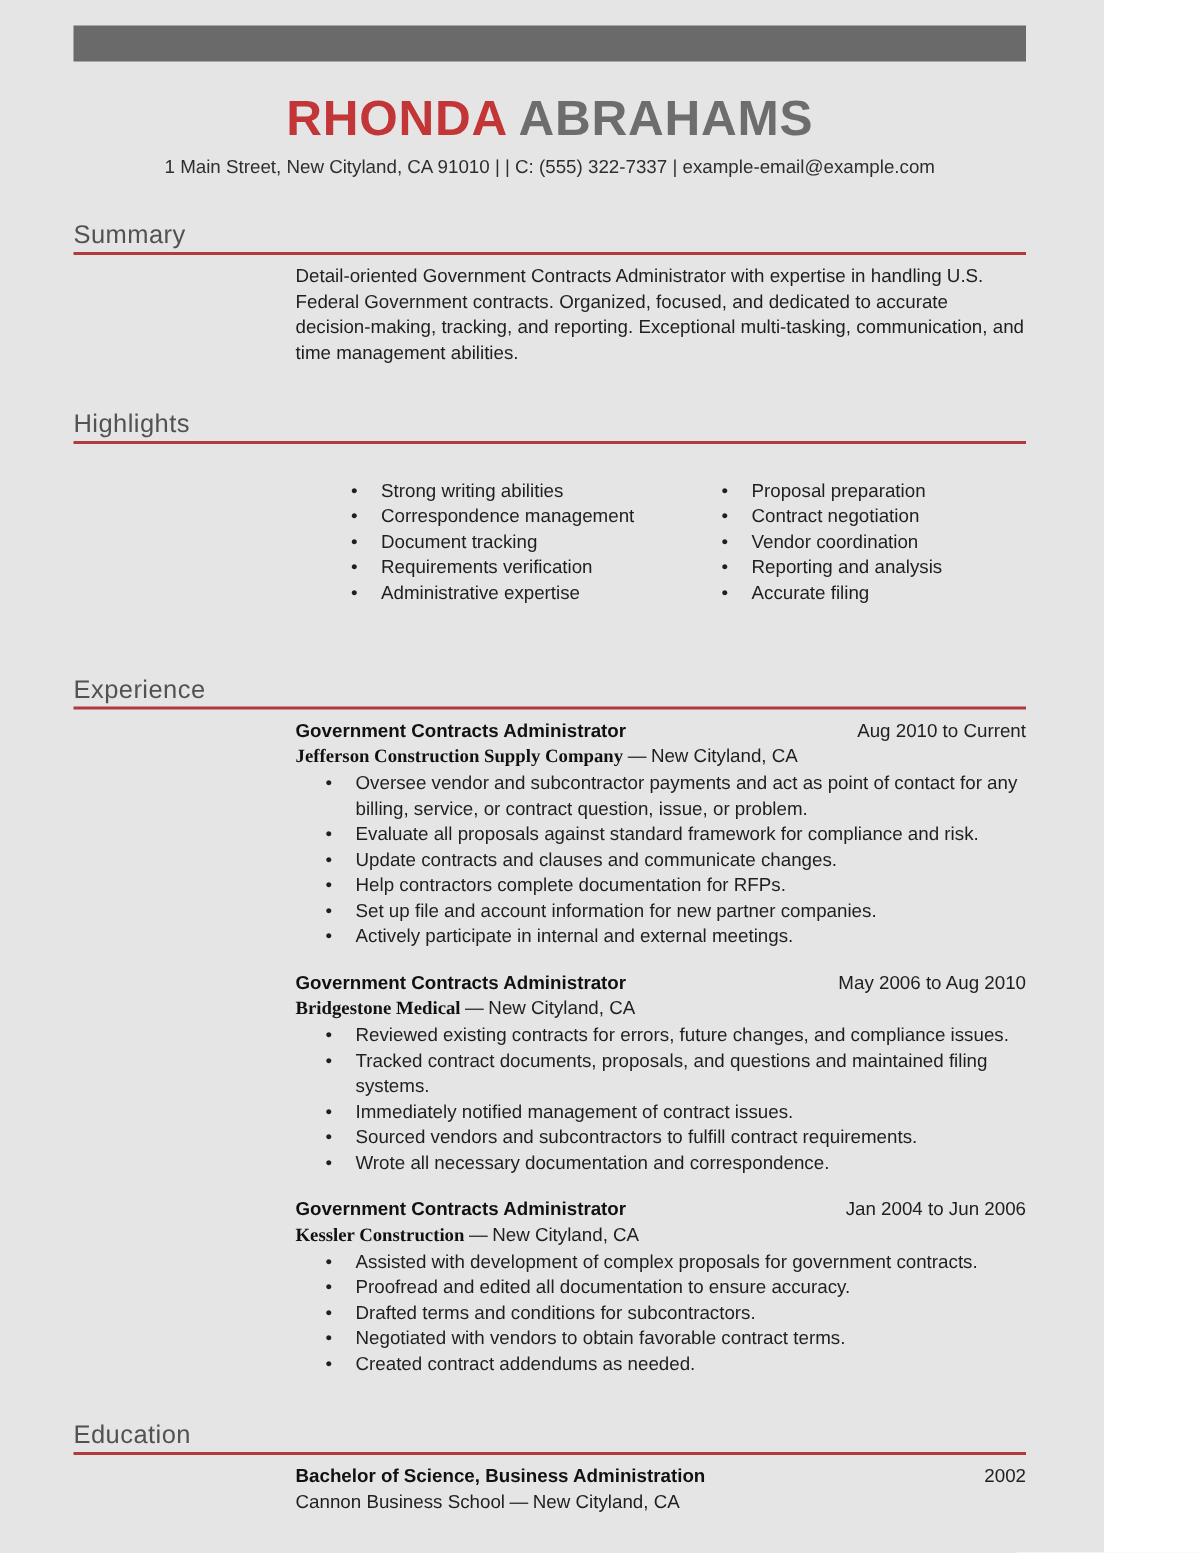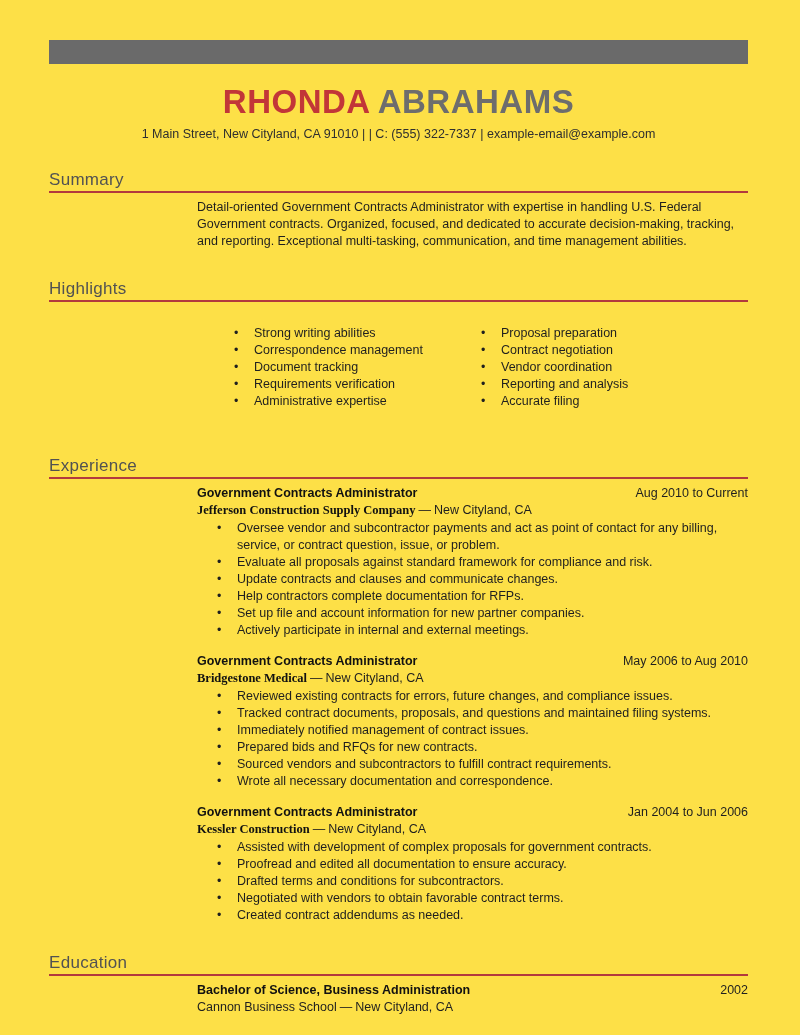--- a/index.html
+++ b/index.html
@@ -1,20 +1,20 @@
 <!DOCTYPE html>
 <html><head>
 <meta charset="utf-8">
 <style>
   html, body { margin: 0; padding: 0; background: #ffffff; }
   .page {
-    width: 800px; height: 1035px;
+    width: 736px; height: 1035px;
     box-sizing: border-box;
-    padding: 40px 52px 0 49px;
-    background: #fde047;
+    padding: 17px 52px 0 49px;
+    background: #e5e5e5;
     font-family: "Liberation Sans", "DejaVu Sans", sans-serif;
     color: #222222;
     overflow: hidden;
   }
   .top-bar {
     height: 24px;
     background: #6a6a6a;
   }
   .name {
     margin: 21px 0 7px 0;
@@ -142,21 +142,20 @@
           <span class="job-title">Government Contracts Administrator</span>
           <span class="job-dates">May 2006 to Aug 2010</span>
         </div>
         <div class="co-line">
           <span class="co-name">Bridgestone Medical</span><span class="co-sep">—</span><span class="co-loc">New Cityland, CA</span>
         </div>
         <ul class="bullets">
           <li class="bullet-item">Reviewed existing contracts for errors, future changes, and compliance issues.</li>
           <li class="bullet-item">Tracked contract documents, proposals, and questions and maintained filing systems.</li>
           <li class="bullet-item">Immediately notified management of contract issues.</li>
-          <li class="bullet-item">Prepared bids and RFQs for new contracts.</li>
           <li class="bullet-item">Sourced vendors and subcontractors to fulfill contract requirements.</li>
           <li class="bullet-item">Wrote all necessary documentation and correspondence.</li>
         </ul>
       </div>
 
       <div class="job">
         <div class="row-split">
           <span class="job-title">Government Contracts Administrator</span>
           <span class="job-dates">Jan 2004 to Jun 2006</span>
         </div>

